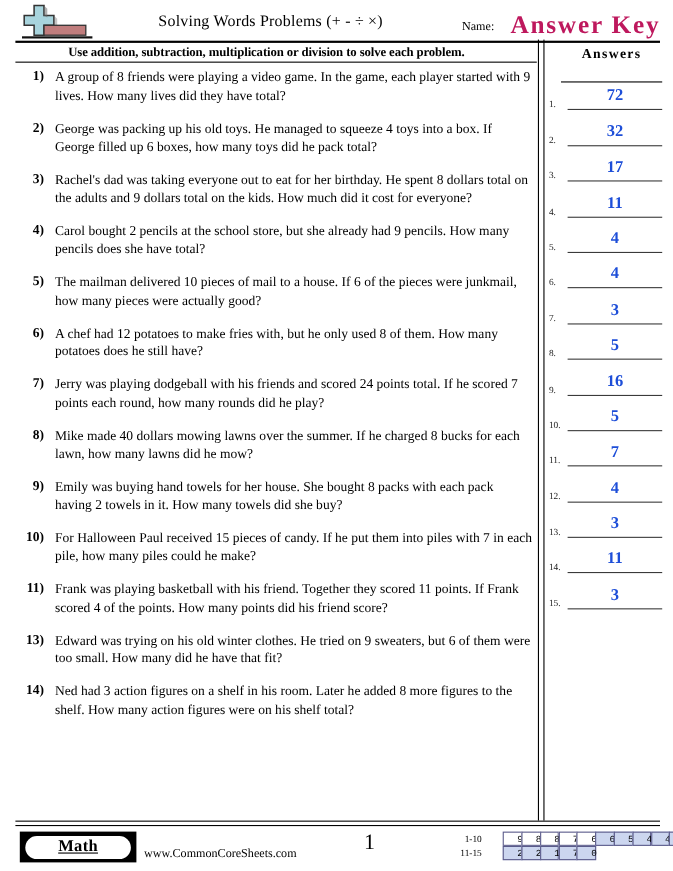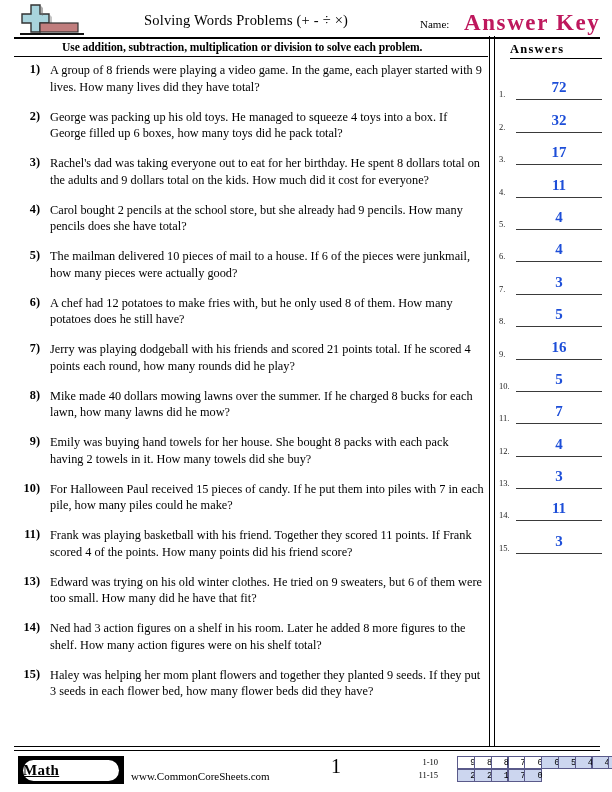--- a/index.html
+++ b/index.html
@@ -130,25 +130,26 @@
   
   .answers-col {
     position: absolute;
     left: 498px; top: 40px;
     width: 110px;
   }
   .answers-heading {
     position: absolute;
     left: 12px; top: 2px;
     width: 92px;
+    text-align: center;
     font-size: 12.5px;
     font-weight: bold;
     letter-spacing: 1.2px;
     border-bottom: 1.6px solid #000;
-    padding-bottom: 1px;
+    padding-bottom: 17px;
     font-family: "Liberation Serif", serif;
   }
   .answer-list {
     position: absolute;
     left: 0; top: 28px;
     width: 110px;
   }
   .answer-row {
     position: relative;
     height: 32.4px;
@@ -199,21 +200,21 @@
     display: flex;
     align-items: center;
     justify-content: center;
   }
   .subject-pill {
     width: 96px; height: 21px;
     background: #ffffff;
     border-radius: 11px;
     display: flex;
     align-items: center;
-    justify-content: flex-start;
+    justify-content: center;
     text-decoration: underline;
   }
   .subject-text {
     font-size: 15px;
     font-weight: bold;
     font-family: "Liberation Serif", serif;
     letter-spacing: 0.3px;
   }
 
   .site-url {
@@ -319,21 +320,21 @@
     <div class="problem">
       <div class="problem-num">5)</div>
       <div class="problem-text">The mailman delivered 10 pieces of mail to a house. If 6 of the pieces were junkmail, how many pieces were actually good?</div>
     </div>
     <div class="problem">
       <div class="problem-num">6)</div>
       <div class="problem-text">A chef had 12 potatoes to make fries with, but he only used 8 of them. How many potatoes does he still have?</div>
     </div>
     <div class="problem">
       <div class="problem-num">7)</div>
-      <div class="problem-text">Jerry was playing dodgeball with his friends and scored 21 points total. If he scored 4 points each round, how many rounds did he play?</div>
+      <div class="problem-text">Jerry was playing dodgeball with his friends and scored 24 points total. If he scored 7 points each round, how many rounds did he play?</div>
     </div>
     <div class="problem">
       <div class="problem-num">8)</div>
       <div class="problem-text">Mike made 40 dollars mowing lawns over the summer. If he charged 8 bucks for each lawn, how many lawns did he mow?</div>
     </div>
     <div class="problem">
       <div class="problem-num">9)</div>
       <div class="problem-text">Emily was buying hand towels for her house. She bought 8 packs with each pack having 2 towels in it. How many towels did she buy?</div>
     </div>
     <div class="problem">
@@ -344,24 +345,20 @@
       <div class="problem-num">11)</div>
       <div class="problem-text">Frank was playing basketball with his friend. Together they scored 11 points. If Frank scored 4 of the points. How many points did his friend score?</div>
     </div>
     <div class="problem">
       <div class="problem-num">13)</div>
       <div class="problem-text">Edward was trying on his old winter clothes. He tried on 9 sweaters, but 6 of them were too small. How many did he have that fit?</div>
     </div>
     <div class="problem">
       <div class="problem-num">14)</div>
       <div class="problem-text">Ned had 3 action figures on a shelf in his room. Later he added 8 more figures to the shelf. How many action figures were on his shelf total?</div>
-    </div>
-    <div class="problem">
-      <div class="problem-num">15)</div>
-      <div class="problem-text">Haley was helping her mom plant flowers and together they planted 9 seeds. If they put 3 seeds in each flower bed, how many flower beds did they have?</div>
     </div>
   </div>
 
 <div class="answers-col">
   <div class="answers-heading">Answers</div>
   <div class="answer-list" id="answers-container">
       <div class="answer-row">
         <span class="answer-index">1.</span>
         <div class="answer-slot">
           <span class="answer-value">72</span>

